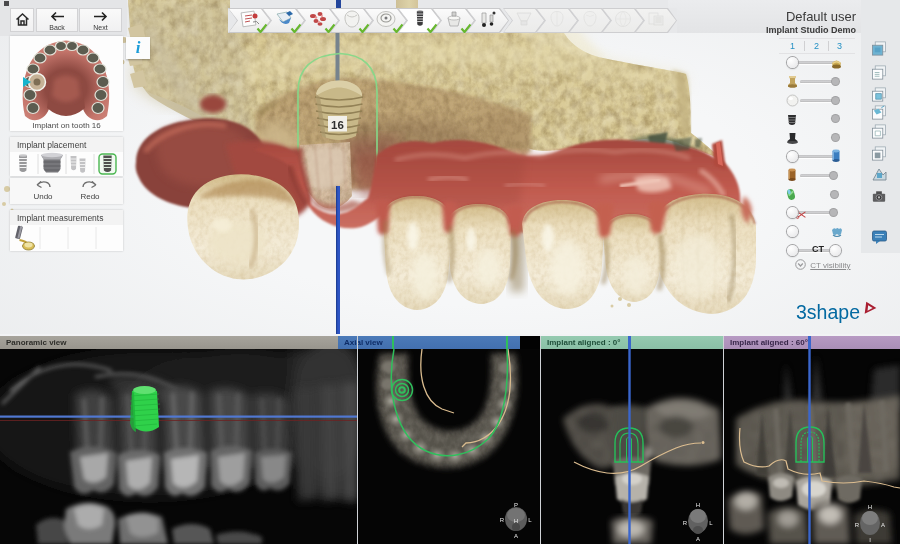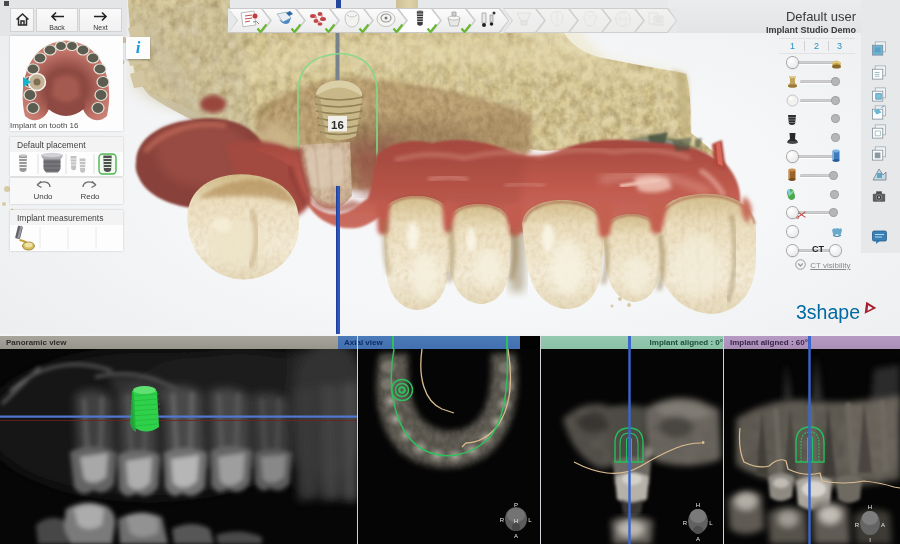--- a/index.html
+++ b/index.html
@@ -471,25 +471,25 @@
               <ellipse cx="83" cy="22" rx="6" ry="5"></ellipse>
             <ellipse cx="90" cy="33" rx="6" ry="5"></ellipse>
               <ellipse cx="93" cy="46" rx="6" ry="5.5"></ellipse>
             <ellipse cx="91" cy="59" rx="6" ry="5.5"></ellipse>
               <ellipse cx="88" cy="72" rx="6" ry="5.5"></ellipse>
           </g>
           <circle cx="27" cy="46" r="8.5" fill="#c6b296" stroke="#f4f4ee" stroke-width="1.5"></circle>
           <circle cx="27" cy="46" r="3.5" fill="#7e6e54"></circle>
           <path d="M13,41 L21,46 L13,51 Z" fill="#17b4ce"></path>
         </svg>
-        <div style="position:absolute;bottom:1px;width:100%;font-size:8px;color:#4a4a4a;">Implant on tooth 16</div>
+        <div style="position:absolute;bottom:1px;width:100%;text-align:center;font-size:8px;color:#4a4a4a;">Implant on tooth 16</div>
       </div>
     </div>
     <div class="lp-sec tight">
-      <div class="lp-head">Default placement</div>
+      <div class="lp-head">Implant placement</div>
       <div style="background:#fdfdfd;height:24px;position:relative;">
         <svg width="113" height="24" viewBox="0 0 113 24">
           <g stroke="#dedede" stroke-width="1">
               <line x1="28" y1="2" x2="28" y2="22"></line>
               <line x1="56" y1="2" x2="56" y2="22"></line>
               <line x1="84" y1="2" x2="84" y2="22"></line>
             </g>
           <g transform="translate(13,12)">
             <path d="M-4,-8.5 L4,-8.5 L3.4,6.5 Q0,9.5 -3.4,6.5 Z" fill="#98989a"></path>
             <g stroke="#fff" stroke-width="0.9">
@@ -725,21 +725,21 @@
         </svg></div>
     </div>
 
   <div class="abs" style="left:796px;top:300px;font-size:19.5px;color:#0369a1;">3shape<svg width="17" height="16" viewBox="0 0 16 15" style="margin-left:2px;margin-bottom:3px;">
         <path d="M2.5,13 L13.5,7.5 L4,1.5 Z M5.2,10.2 L10,7.6 L5.8,4.8 Z" fill="#a91e31" fill-rule="evenodd"></path>
       </svg></div>
 
   <div id="bottom">
     <div class="bhead" style="left:0;width:357px;background:linear-gradient(#a7a49c,#98958d);color:#2e2e2a;">Panoramic view</div>
     <div class="bhead" style="left:338px;width:182px;background:linear-gradient(#4b7ab8,#4370b0);color:#0e2c66;">Axial view</div>
-    <div class="bhead" style="left:541px;width:182px;background:linear-gradient(#95cab0,#8ac0a6);color:#1f4f3a;text-align:right;">Implant aligned : 0°</div>
+    <div class="bhead" style="left:541px;width:182px;background:linear-gradient(#95cab0,#8ac0a6);color:#1f4f3a;">Implant aligned : 0°</div>
     <div class="bhead" style="left:724px;width:176px;background:linear-gradient(#b79ac3,#aa8eb7);color:#38264a;">Implant aligned : 60°</div>
 
     <div class="bview" style="left:0;width:357px;">
       <svg width="357" height="195" viewBox="0 0 357 195">
         <defs>
           <filter id="xb2">
               <feGaussianBlur stdDeviation="2"></feGaussianBlur>
             </filter>
           <filter id="xb4">
               <feGaussianBlur stdDeviation="4"></feGaussianBlur>

